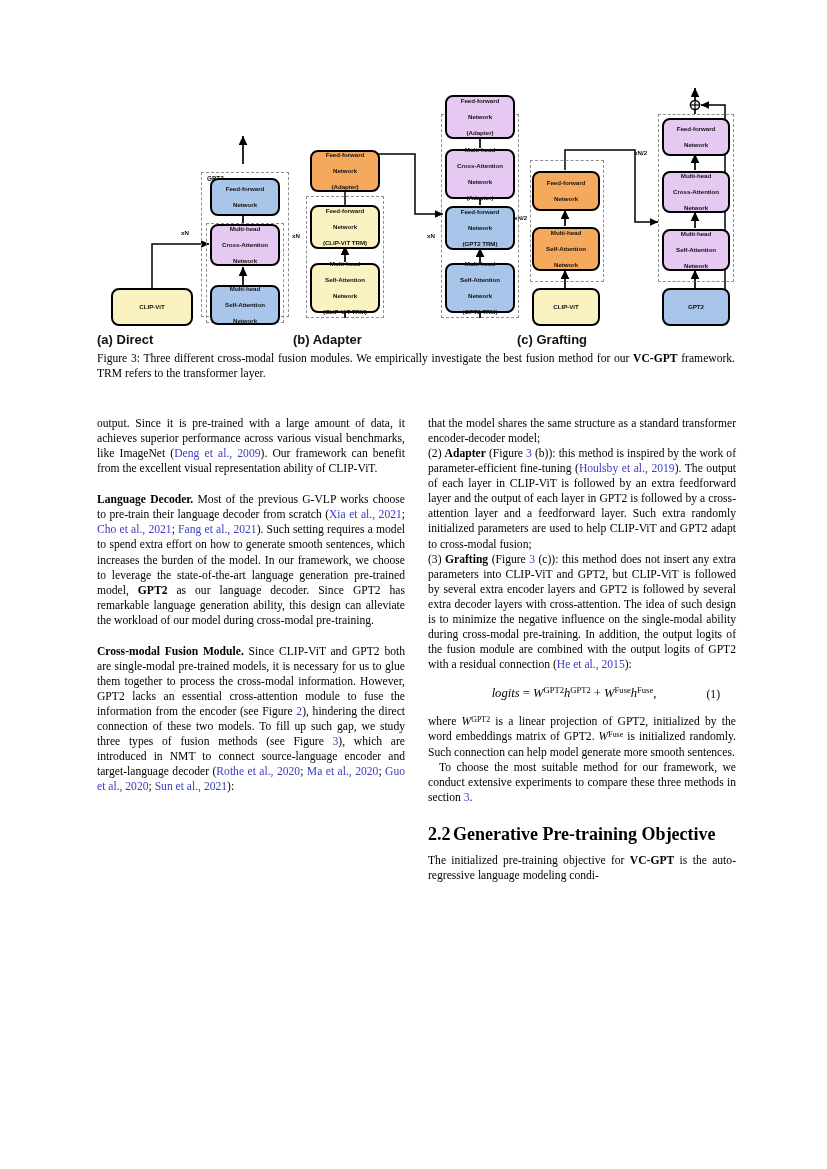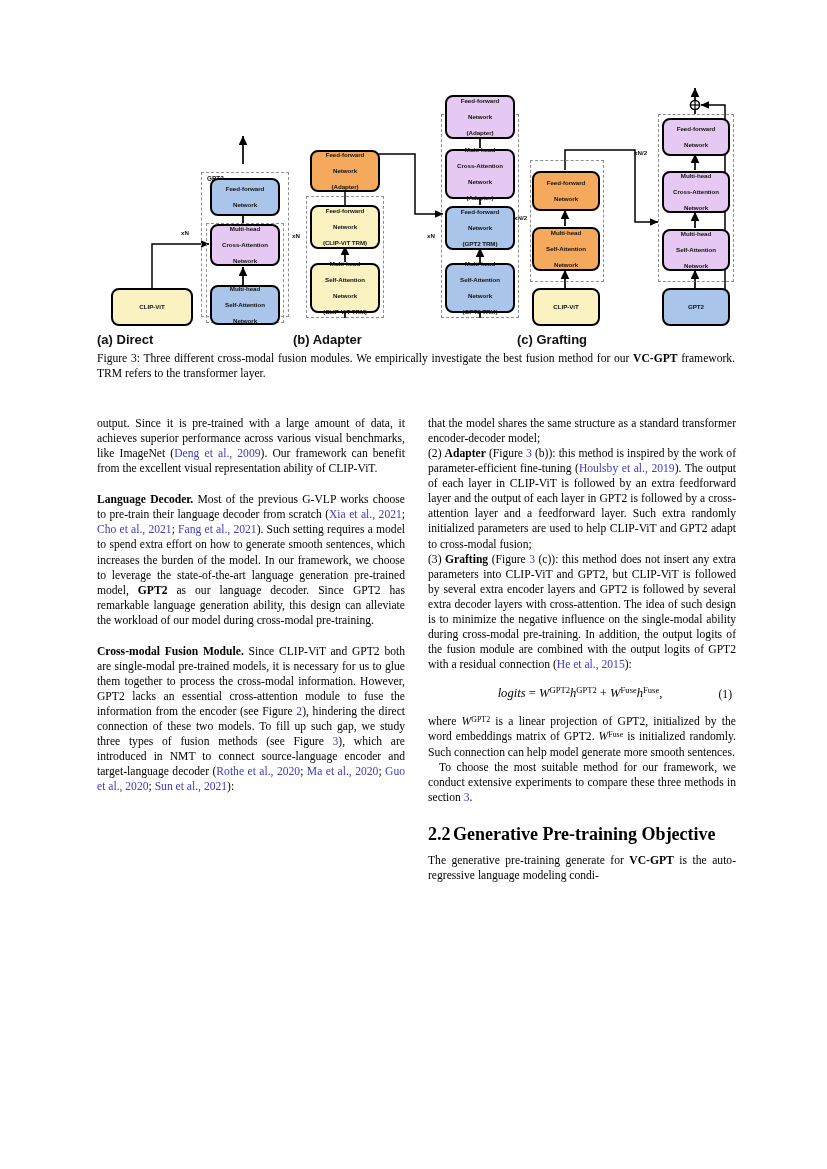--- a/index.html
+++ b/index.html
@@ -128,21 +128,21 @@
   .col p {
     margin: 0;
     text-align: justify;
     text-align-last: left;
   }
   .col p.gap2  { margin-top: 16px; }
   .col p.indent { text-indent: 11px; }
   .ref { color: #3b3bc4; }
 
   .eq {
-    margin: 13px 4px 13px 0;
+    margin: 13px 16px 13px 0;
     position: relative;
     font-family: "Liberation Serif", serif;
     font-size: 12.6px;
     text-align: center;
   }
   .eq .body {
     display: inline-block;
     font-style: italic;
   }
   .eq .num {
@@ -410,16 +410,16 @@
       <span class="body"><span class="mi">logits</span>&nbsp;<span class="mup">=</span>&nbsp;<span class="mi">W</span><sup class="sm">GPT2</sup><span class="mi">h</span><sup class="sm">GPT2</sup>&nbsp;<span class="mup">+</span>&nbsp;<span class="mi">W</span><sup class="sm">Fuse</sup><span class="mi">h</span><sup class="sm">Fuse</sup><span class="mup">,</span></span>
       <span class="num">(1)</span>
     </div>
 
     <p><span>where </span><span class="mi">W</span><sup class="sm">GPT2</sup><span> is a linear projection of GPT2, initialized by the word embeddings matrix of GPT2. </span><span class="mi">W</span><sup class="sm">Fuse</sup><span> is initialized randomly. Such connection can help model generate more smooth sentences.</span></p>
 
     <p class="indent"><span>To choose the most suitable method for our framework, we conduct extensive experiments to compare these three methods in section </span><span class="ref">3</span><span>.</span></p>
 
     <div class="sec-head"><span class="sec-num">2.2</span><span>Generative Pre-training Objective</span></div>
 
-    <p><span>The generative pre-training generate for </span><b>VC-GPT</b><span> is the auto-regressive language modeling condi-</span></p>
+    <p><span>The initialized pre-training objective for </span><b>VC-GPT</b><span> is the auto-regressive language modeling condi-</span></p>
   </div>
 
 </div>
 
 </body></html>

